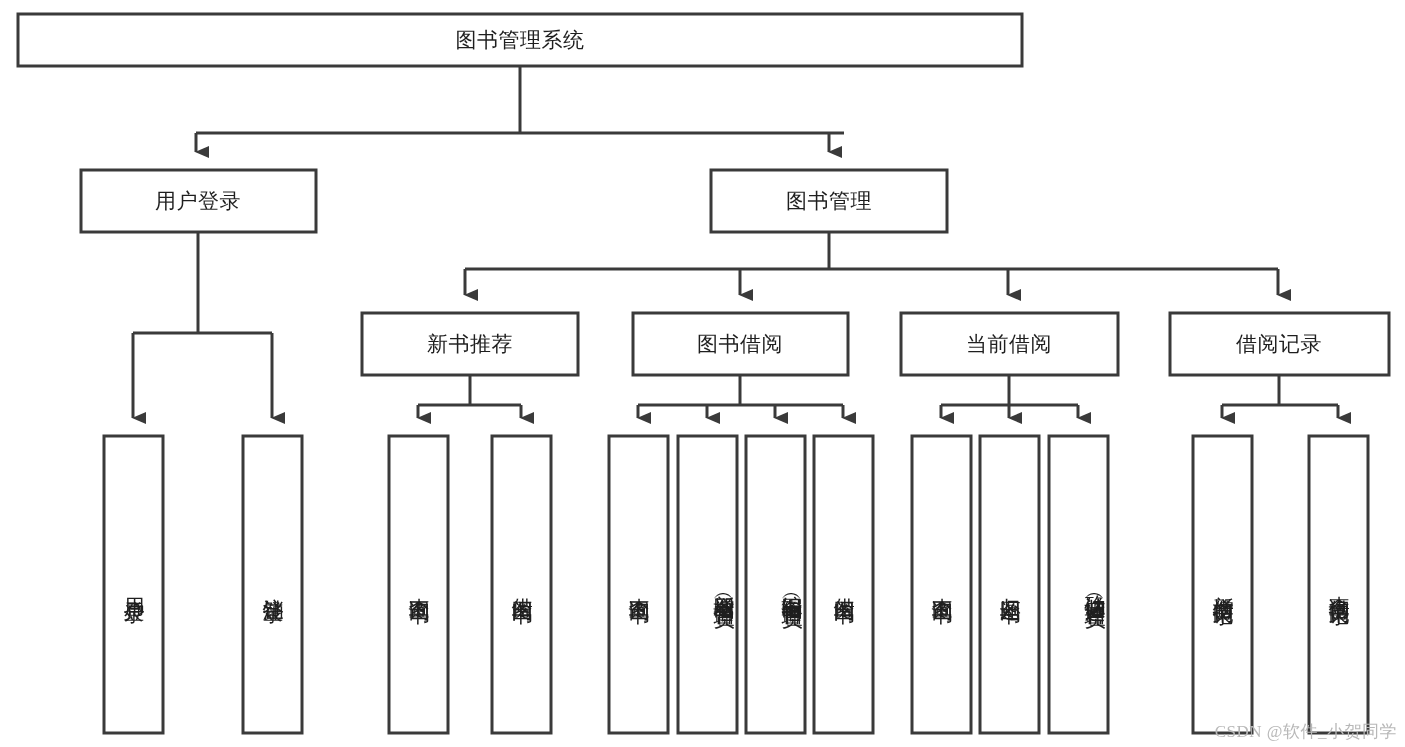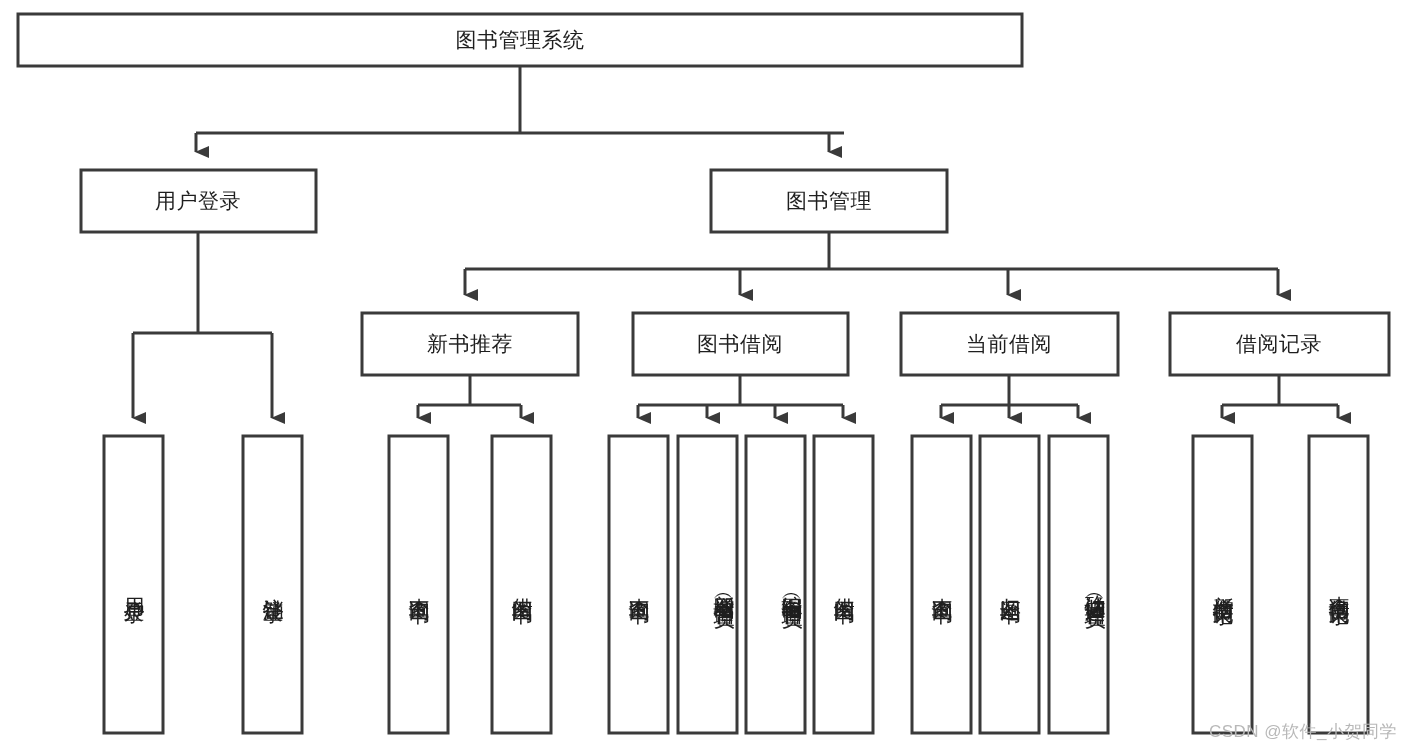--- a/index.html
+++ b/index.html
@@ -26,21 +26,21 @@
     writing-mode:vertical-rl;text-orientation:upright;
     font-family:"DejaVu Sans","Liberation Sans",sans-serif;
     font-size:21px;line-height:1.32;color:#1f1f1f;
     letter-spacing:2px;
     white-space:nowrap;
     pointer-events:none;
   }
   .vlabel.center{align-items:center;}
   #watermark{
     position:absolute;right:8px;bottom:4px;
-    font-family:Liberation Sans, sans-serif;
+    font-family:Liberation Serif, serif;
     font-size:17px;color:#b8b8b8;letter-spacing:0.5px;
     user-select:none;
   }
 </style>
 </head>
 <body>
 
 <div id="diagram-root">
 
   <svg id="tree" viewBox="0 0 1405 747">

